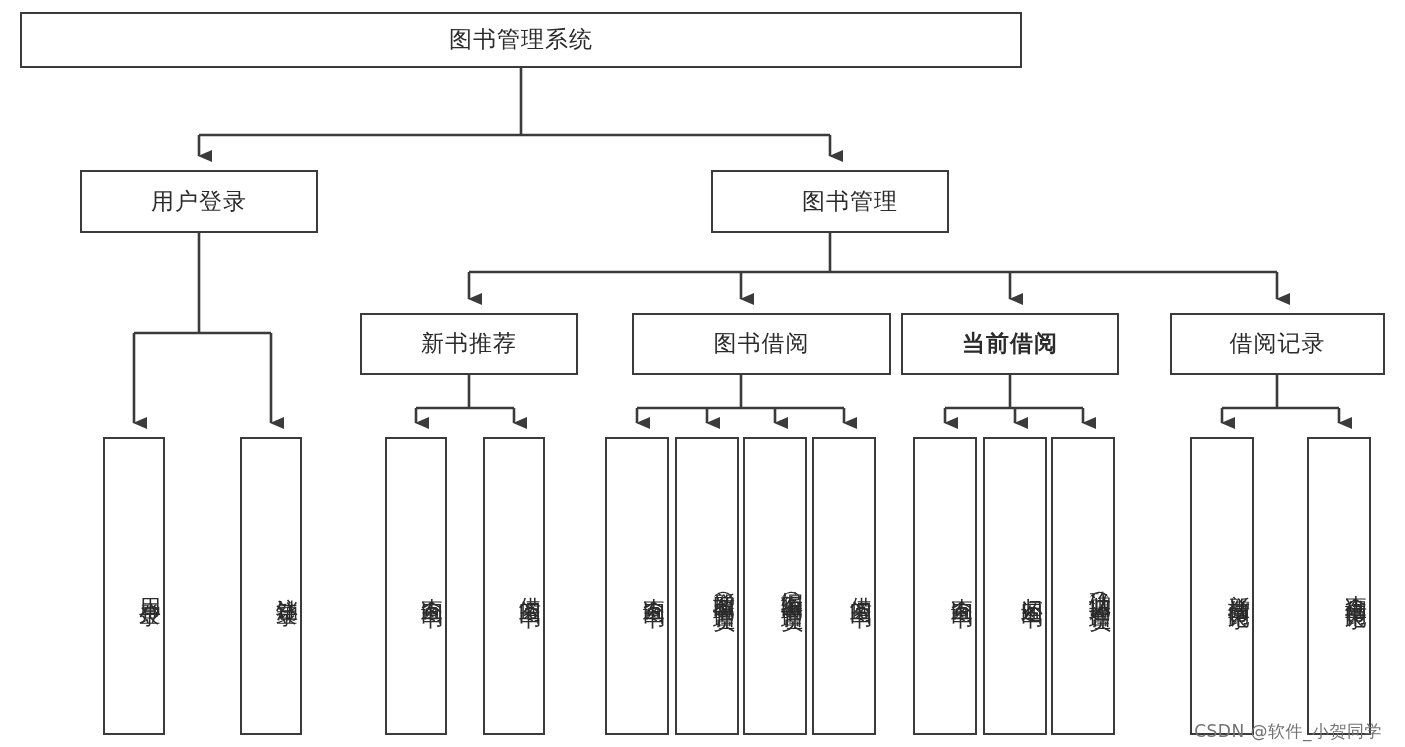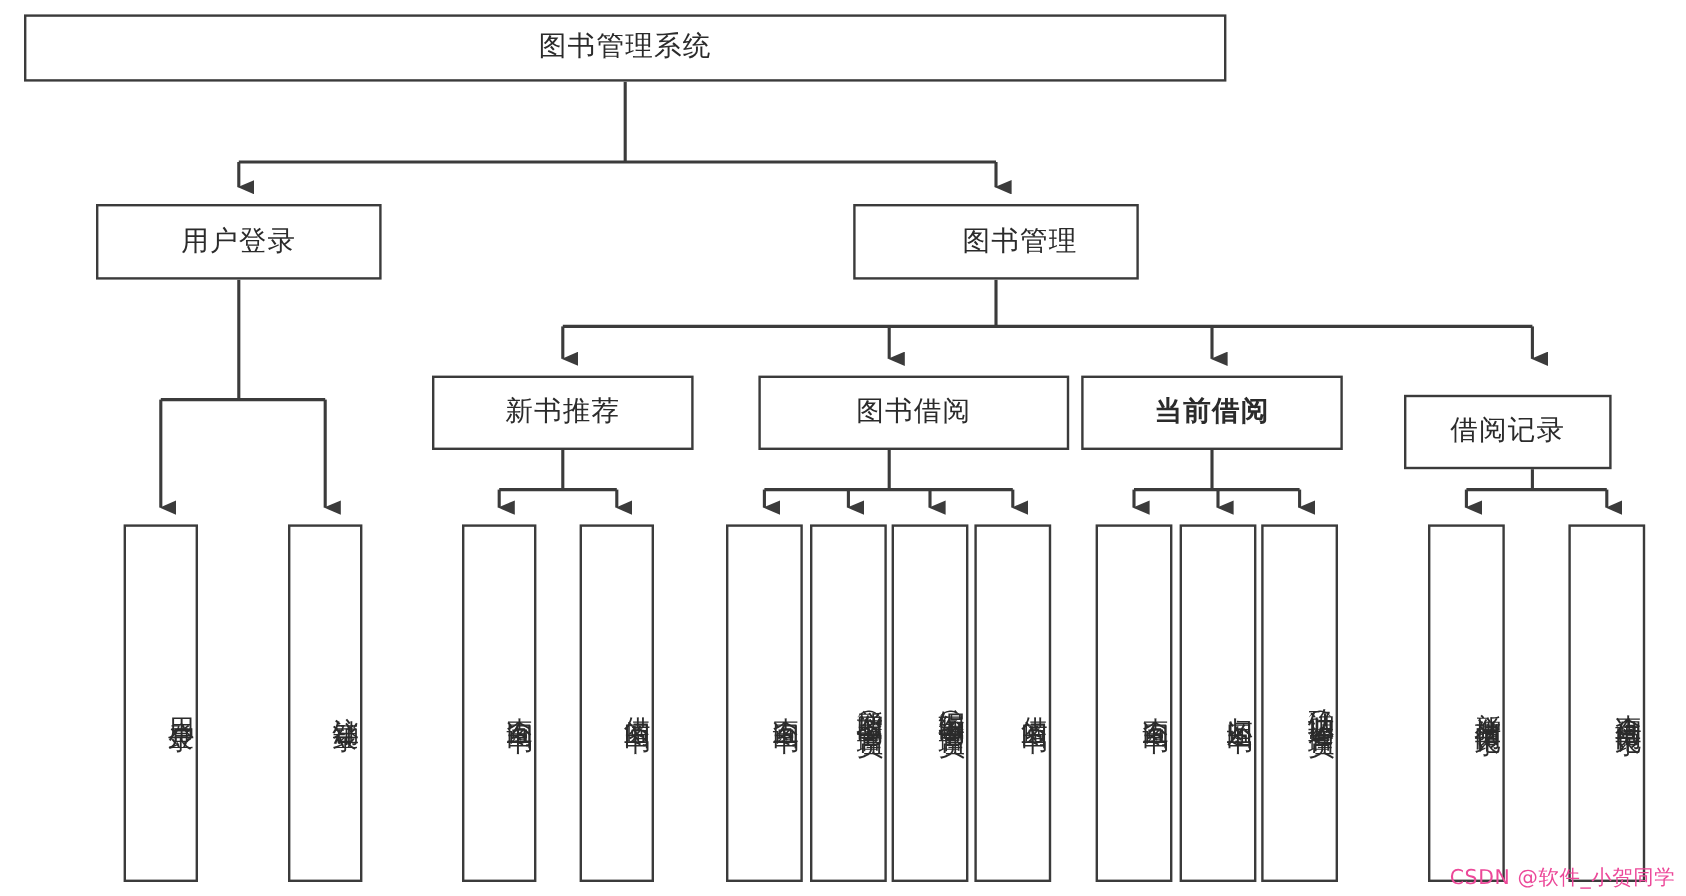--- a/index.html
+++ b/index.html
@@ -58,24 +58,24 @@
   .wire {
     stroke: #3b3b3b;
     stroke-width: 2.6;
     fill: none;
   }
   .arrowhead {
     fill: #3b3b3b;
   }
   #watermark {
     position: absolute;
-    right: 9px;
+    right: 23px;
     bottom: 4px;
     font-size: 17px;
-    color: #ec4899;
+    color: #737373;
     letter-spacing: 0.5px;
     white-space: nowrap;
   }
 </style>
 </head>
 <body>
 
 <div id="canvas">
 
   <svg id="wires" viewBox="0 0 1405 747">
@@ -139,21 +139,21 @@
 
   <div class="node horiz" style="left: 360px; top: 313px; width: 218px; height: 62px;">
     <span>新书推荐</span>
   </div>
   <div class="node horiz" style="left: 632px; top: 313px; width: 259px; height: 62px;">
     <span>图书借阅</span>
   </div>
   <div class="node horiz" style="left: 901px; top: 313px; width: 218px; height: 62px; font-weight: bold;">
     <span>当前借阅</span>
   </div>
-  <div class="node horiz" style="left: 1170px; top: 313px; width: 173px; height: 62px; margin-top: 16px;">
+  <div class="node horiz" style="left: 1170px; top: 313px; width: 215px; height: 62px;">
     <span>借阅记录</span>
   </div>
 
   <div class="node vert" style="left: 103px; top: 437px; width: 62px; height: 298px;">
     <span class="vtext">用户登录</span>
   </div>
   <div class="node vert" style="left: 240px; top: 437px; width: 62px; height: 298px;">
     <span class="vtext">注销登录</span>
   </div>
   <div class="node vert" style="left: 385px; top: 437px; width: 62px; height: 298px;">

